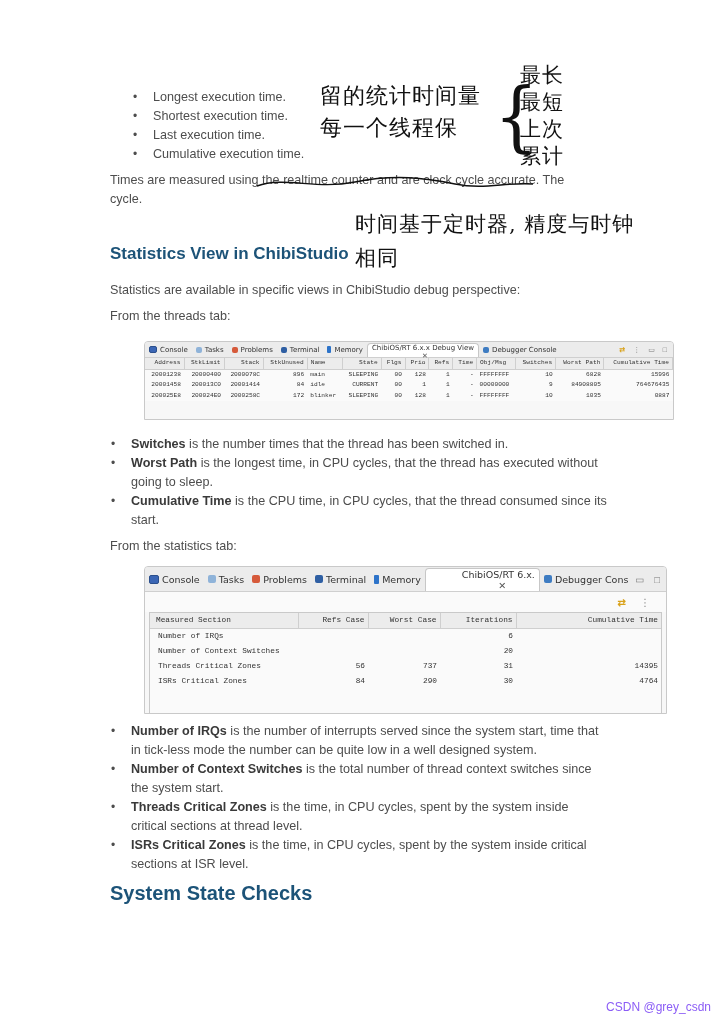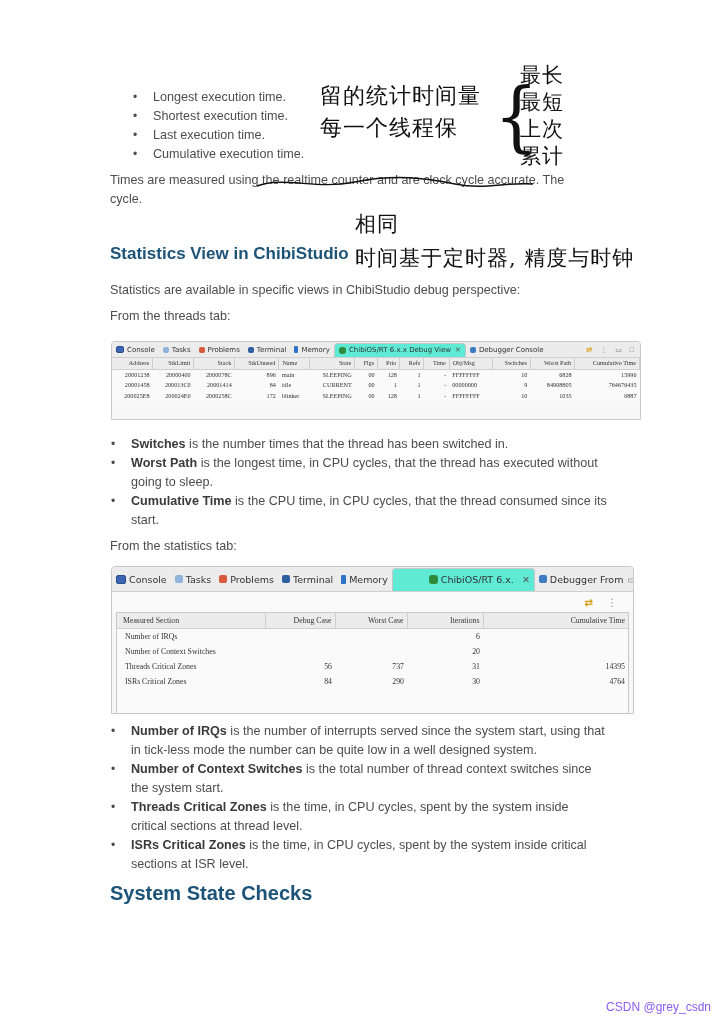--- a/index.html
+++ b/index.html
@@ -11,36 +11,36 @@
   .bullet-list li { position: relative; font-size: 12.6px; line-height: 19px; color: #4d4d4d; }
   .bullet-list li .dot { position: absolute; left: -20px; top: 0; font-size: 12px; color: #4d4d4d; }
   .bullet-list li b { color: #3a3a3a; }
   h2.section { position: absolute; margin: 0; font-size: 17px; font-weight: bold; color: #1c5378; white-space: nowrap; }
   h2.big { font-size: 20px; text-align: center; }
 
   
   .hand { position: absolute; font-family: "DejaVu Serif", serif; color: #111; white-space: nowrap; letter-spacing: 1px; }
 
   
-  .pane { position: absolute; background: #f7f7f7; border: 1px solid #c9c9c9; border-radius: 4px 4px 0 0; overflow: hidden; }
+  .pane { position: absolute; background: #f7f7f7; border: 1px solid #c9c9c9; border-radius: 4px 4px 0 0; overflow: hidden; margin-left: 33px; }
   .tabbar { display: flex; align-items: center; background: #ececec; border-bottom: 1px solid #cfcfcf; white-space: nowrap; }
   .tab { display: flex; align-items: center; padding: 0 4px; color: #333; font-family: "DejaVu Sans", sans-serif; }
-  .tab.active { background: #5eead4; border: 1px solid #c7c7c7; border-bottom: none; border-radius: 4px 4px 0 0; }
+  .tab.active { background: #ffffff; border: 1px solid #c7c7c7; border-bottom: none; border-radius: 4px 4px 0 0; flex-direction: column; }
   .ic { display: inline-block; margin-right: 3px; border-radius: 2px; }
   .ic-console { background: #3b66b5; border: 1px solid #2b4f8c; }
   .ic-tasks { background: #8fb3d9; }
   .ic-problems { background: #d65a3b; }
   .ic-terminal { background: #2f5fa3; }
   .ic-memory { background: #2d73c9; border-radius: 1px; }
   .ic-chibi { background: #2f8a3a; border-radius: 3px; }
   .ic-dbg { background: #3e7cc2; }
   .close-x { margin-left: 4px; color: #555; }
   .tab-tools { margin-left: auto; display: flex; align-items: center; gap: 8px; padding-right: 6px; color: #777; }
   .sync-icon { color: #d9a21b; font-weight: bold; }
-  .grid { width: 100%; border-collapse: collapse; font-family: Liberation Serif, serif; color: #333; }
+  .grid { width: 100%; border-collapse: collapse; font-family: Liberation Mono, monospace; color: #333; }
   .grid th { background: #ececec; font-weight: normal; border-right: 1px solid #cfcfcf; border-bottom: 1px solid #cfcfcf; text-align: right; padding: 0 3px; white-space: nowrap; }
   .grid td { text-align: right; padding: 0 3px; white-space: nowrap; }
   .grid .l { text-align: left; }
 
   .watermark { position: absolute; right: 14px; bottom: 10px; font-size: 12px; color: #8b5cf6; }
 </style>
 </head>
 <body>
 
 <div class="page">
@@ -66,22 +66,22 @@
 
   <div class="txt" style="left:110px; top:171px;">
     <div>Times are measured using the realtime counter and are clock cycle accurate. The</div>
     <div>cycle.</div>
   </div>
   <svg style="position:absolute; left:255px; top:172px;" width="280" height="20">
     <path d="M2 14 C 30 4, 60 18, 100 10 S 170 6, 200 12 S 250 10, 278 12" stroke="#111" stroke-width="1.4" fill="none"></path>
   </svg>
 
   <div class="hand" style="left:355px; top:207px; font-size:21px; line-height:34px;">
+    <div>时间基于定时器, 精度与时钟</div>
     <div>相同</div>
-    <div>时间基于定时器, 精度与时钟</div>
   </div>
 
   <h2 class="section" style="left:110px; top:244px;">Statistics View in ChibiStudio</h2>
 
   <div class="txt" style="left:110px; top:281px;">Statistics are available in specific views in ChibiStudio debug perspective:</div>
   <div class="txt" style="left:110px; top:307px;">From the threads tab:</div>
 
   <div class="pane" style="left:111px; top:341px; width:528px; height:77px;">
     <div class="tabbar" style="height:15px; font-size:7px;">
       <div class="tab">
@@ -222,21 +222,21 @@
           <span class="ic ic-memory" style="width:5px;height:9px;"></span>
           <span>Memory</span>
         </div>
       <div class="tab active" style="height:22px;padding-left:36px;">
           <span class="ic ic-chibi" style="width:9px;height:9px;"></span>
           <span>ChibiOS/RT 6.x.</span>
           <span class="close-x" style="margin-left:8px;">✕</span>
         </div>
       <div class="tab">
           <span class="ic ic-dbg" style="width:8px;height:8px;"></span>
-          <span>Debugger From</span>
+          <span>Debugger Cons</span>
         </div>
       <div class="tab-tools" style="gap:10px;">
         <span>▭</span>
         <span>□</span>
       </div>
     </div>
     <div style="height:20px; background:#fafafa; display:flex; justify-content:flex-end; align-items:center; gap:14px; padding-right:16px; font-size:10px;">
       <span class="sync-icon">⇄</span>
       <span style="color:#888;">⋮</span>
     </div>
@@ -245,21 +245,21 @@
         <colgroup>
             <col style="width:148px">
             <col style="width:70px">
             <col style="width:72px">
             <col style="width:76px">
             <col>
           </colgroup>
         <thead>
           <tr>
             <th class="l" style="padding-left:6px;">Measured Section</th>
-            <th>Debug Case</th>
+            <th>Refs Case</th>
             <th>Worst Case</th>
             <th>Iterations</th>
             <th style="border-right:none;">Cumulative Time</th>
           </tr>
         </thead>
         <tbody>
           <tr>
             <td class="l" style="padding-left:8px;">Number of IRQs</td>
             <td></td>
             <td></td>
@@ -286,21 +286,21 @@
             <td>290</td>
             <td>30</td>
             <td>4764</td>
           </tr>
         </tbody>
       </table>
     </div>
   </div>
 
   <ul class="bullet-list" style="left:131px; top:722px;">
-    <li><span class="dot">•</span><b>Number of IRQs</b><span> is the number of interrupts served since the system start, using that</span><br><span>in tick-less mode the number can be quite low in a well designed system.</span></li>
+    <li><span class="dot">•</span><b>Number of IRQs</b><span> is the number of interrupts served since the system start, time that</span><br><span>in tick-less mode the number can be quite low in a well designed system.</span></li>
     <li><span class="dot">•</span><b>Number of Context Switches</b><span> is the total number of thread context switches since</span><br><span>the system start.</span></li>
     <li><span class="dot">•</span><b>Threads Critical Zones</b><span> is the time, in CPU cycles, spent by the system inside</span><br><span>critical sections at thread level.</span></li>
     <li><span class="dot">•</span><b>ISRs Critical Zones</b><span> is the time, in CPU cycles, spent by the system inside critical</span><br><span>sections at ISR level.</span></li>
   </ul>
 
   <h2 class="section big" style="left:110px; top:882px;">System State Checks</h2>
 
   <div class="watermark">CSDN @grey_csdn</div>
 </div>
 

